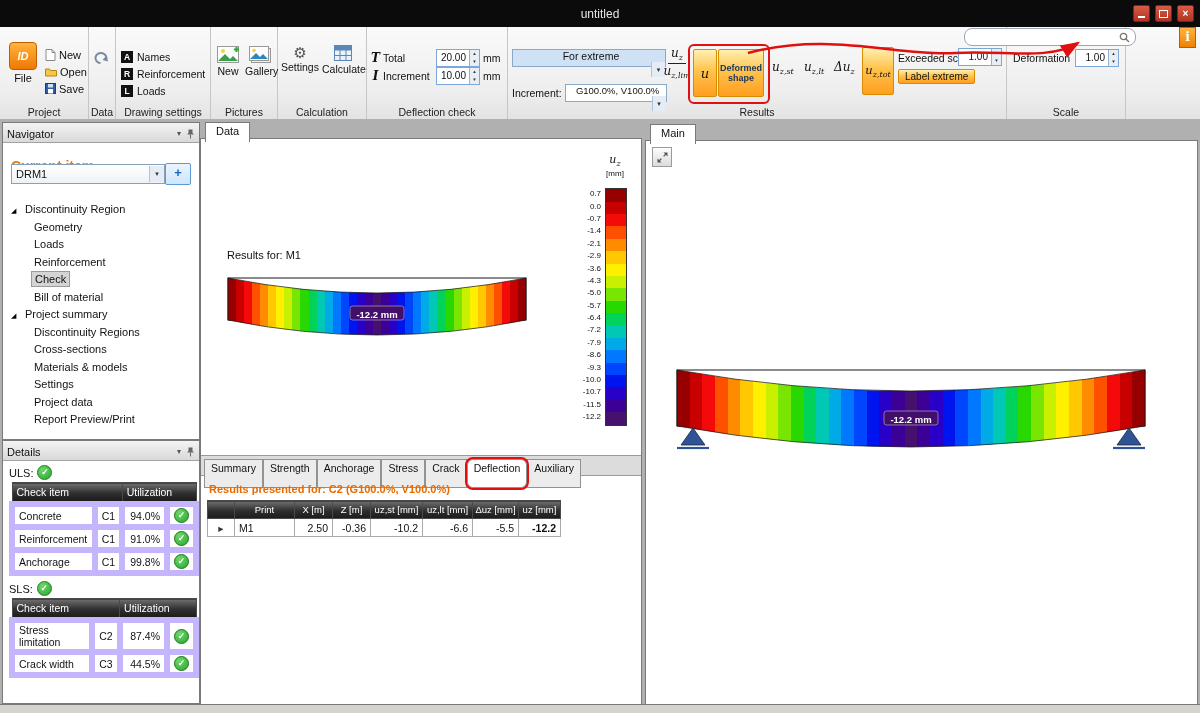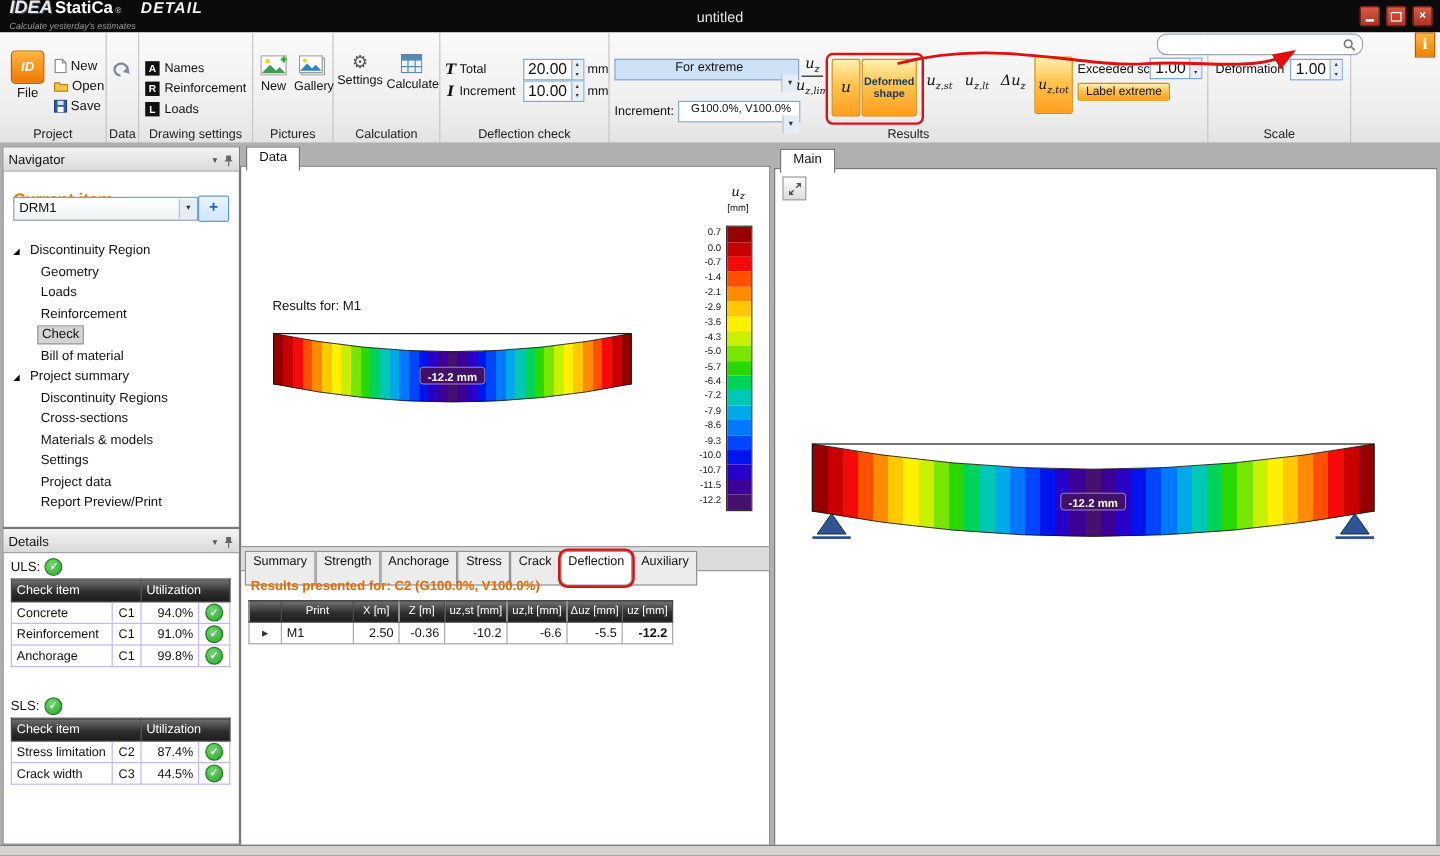--- a/index.html
+++ b/index.html
@@ -39,21 +39,21 @@
   .ltr{width:12px;height:12px;background:#111;color:#fff;font-size:8.5px;font-weight:bold;text-align:center;line-height:12px;flex:0 0 auto;}
   .picbtn{position:absolute;top:19px;width:30px;text-align:center;font-size:10.5px;}
   .calcbtn{position:absolute;top:18px;width:42px;text-align:center;font-size:10.5px;}
   .gear{font-size:15px;color:#555;line-height:16px;}
   .dc-rows{position:absolute;left:4px;top:22px;}
   .dc-row{display:flex;align-items:center;gap:3px;height:18px;}
   .ser{font-family:"DejaVu Serif",serif;font-style:italic;font-weight:bold;font-size:12px;width:9px;text-align:center;}
   .dc-lb{width:50px;font-size:10.5px;}
   .unit{font-size:10.5px;}
   .spin{display:inline-flex;align-items:stretch;background:#fff;border:1px solid #7da7d9;height:16px;}
-  .spin .v{padding:0 3px;font-size:13px;line-height:15px;min-width:26px;text-align:right;}
+  .spin .v{padding:0 3px;font-size:10px;line-height:15px;min-width:26px;text-align:right;}
   .spin .arr{display:flex;flex-direction:column;border-left:1px solid #9ab0c8;width:9px;background:#e8eef5;}
   .spin .arr span{flex:1;font-size:4.5px;line-height:7px;text-align:center;color:#333;}
   .drop{display:inline-flex;align-items:center;background:#fff;border:1px solid #8aa8c8;height:16px;font-size:10.5px;padding-left:4px;flex-direction:column;}
   .drop .caret{margin-left:auto;width:13px;text-align:center;font-size:7px;color:#333;border-left:1px solid #b0c4d8;background:#e4edf6;line-height:15px;}
   .btn-orange{background:linear-gradient(#fff0b0,#ffc34d 45%,#ff9e1f);border:1px solid #d98c00;border-radius:2px;}
   .rg-results>*{position:absolute;}
   .extreme{left:4px;top:22px;width:148px;background:#cfe2f5;}
   .inc-row{left:4px;top:57px;display:flex;align-items:center;gap:3px;font-size:10.5px;}
   .frac{left:154px;top:19px;width:30px;text-align:center;}
   .frac .num{display:inline-block;border-bottom:1px solid #222;padding:0 3px 1px;}
@@ -105,21 +105,21 @@
   .tree-item.sel .lbl{background:#d4d4d4;border:1px solid #9a9a9a;}
 
   
   .sec-lbl{position:absolute;left:6px;font-size:11px;display:flex;align-items:center;gap:4px;}
   .ok{display:inline-block;width:13px;height:13px;border-radius:50%;background:radial-gradient(circle at 35% 30%,#6ed86e,#2da52d);
     border:1px solid #1d7a1d;color:#fff;font-size:9px;line-height:13px;text-align:center;font-weight:bold;}
   table{border-collapse:collapse;}
   .chk{position:absolute;left:6px;table-layout:fixed;}
   .chk th{background:linear-gradient(#6f6f6f,#2e2e2e 55%,#1c1c1c);color:#fff;font-weight:normal;font-size:10.5px;
     border:1px solid #4a4a4a;padding:2px 4px;text-align:left;height:14px;}
-  .chk td{border:1px solid #c4b5fd;font-size:10.5px;padding:1px 4px;height:15px;background:#fff;}
+  .chk td{border:6px solid #c4b5fd;font-size:10.5px;padding:1px 4px;height:15px;background:#fff;}
   .c-combo{text-align:center;}
   .c-pct{text-align:right;}
   .c-ok{text-align:center;}
 
   
   .legend{position:absolute;right:14px;top:14px;}
   .lg-head{margin-left:auto;width:24px;text-align:center;}
   .lg-t{font-size:11px;}
   .lg-t sub{font-size:8px;}
   .lg-u{font-size:8px;margin-top:1px;}
@@ -147,29 +147,20 @@
   .expbtn{position:absolute;left:6px;top:6px;width:18px;height:18px;background:linear-gradient(#fdfdfd,#dcdcdc);
     border:1px solid #9a9a9a;display:flex;align-items:center;justify-content:center;}
   svg text{font-family:"Liberation Sans",sans-serif;}
 </style>
 </head>
 <body>
 
 <div class="app">
 
   <div class="titlebar">
-    <div class="brand">
-      <div class="brand-top">
-        <span class="b-idea">IDEA</span>
-          <span class="b-stat">StatiCa</span>
-          <span class="b-reg">®</span>
-        <span class="b-det">DETAIL</span>
-      </div>
-      <div class="b-tag">Calculate yesterday's estimates</div>
-    </div>
     <div class="doc-title">untitled</div>
     <div class="win-btns">
       <span class="wbtn">
           <span class="min-glyph"></span>
         </span>
       <span class="wbtn">
           <span class="max-glyph"></span>
         </span>
       <span class="wbtn">×</span>
     </div>

